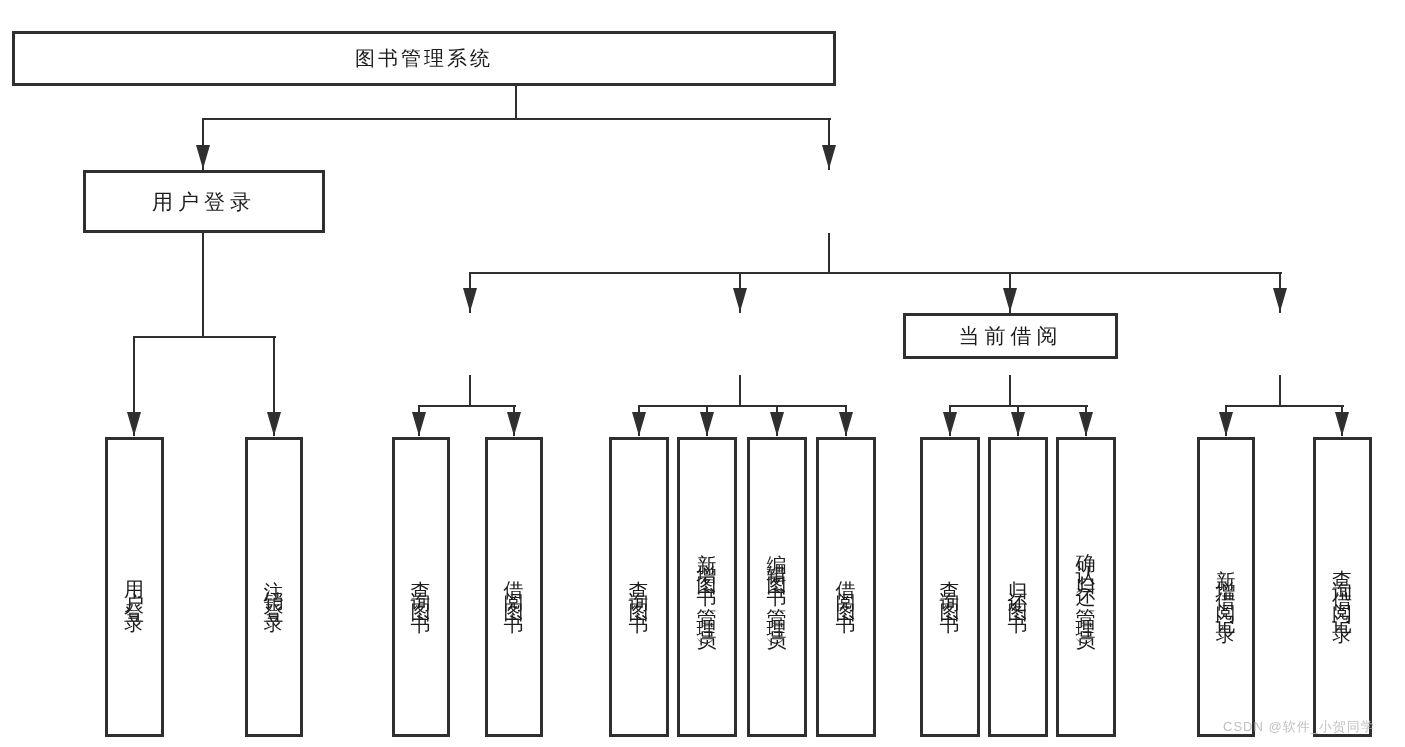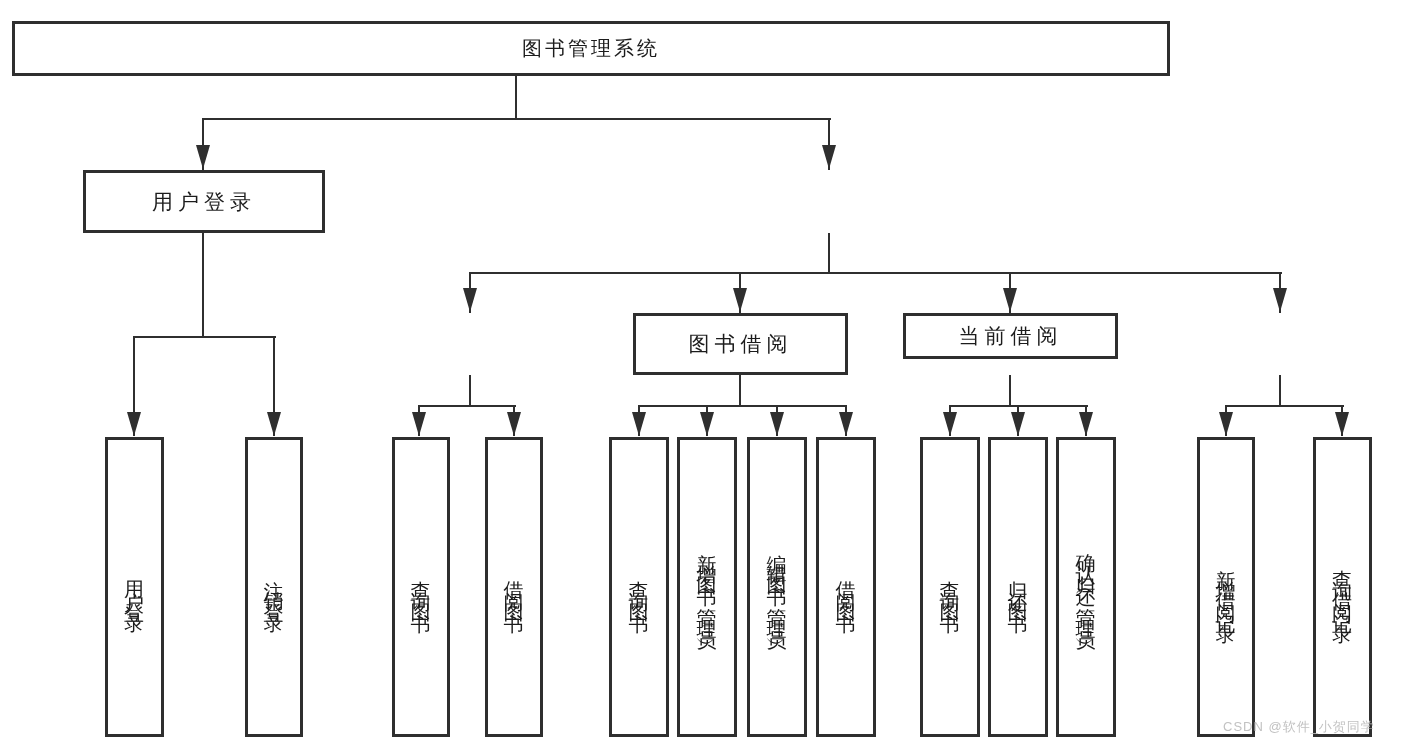--- a/index.html
+++ b/index.html
@@ -68,33 +68,30 @@
     color: var(--wm-color, #c2c2c2);
     white-space: nowrap;
     z-index: 6;
   }
 </style>
 </head>
 <body>
 
 <div class="canvas">
 
-  <div class="bx root" style="left:12px;top:21px;width:1158px;height:55px">
+  <div class="bx root" style="left:12px;top:31px;width:824px;height:55px">
     <span class="lbl">图书管理系统</span>
   </div>
 
   <div class="bx" style="left:83px;top:170px;width:242px;height:63px">
     <span class="lbl">用户登录</span>
   </div>
 
 
 
-  <div class="bx" style="left:633px;top:313px;width:215px;height:62px">
-    <span class="lbl">图书借阅</span>
-  </div>
 
   <div class="bx" style="left:903px;top:313px;width:215px;height:46px">
     <span class="lbl">当前借阅</span>
   </div>
 
 
   <div class="bx leaf" style="left:105px;top:437px;width:59px;height:300px">
     <span class="lbl">用户登录</span>
   </div>
 

